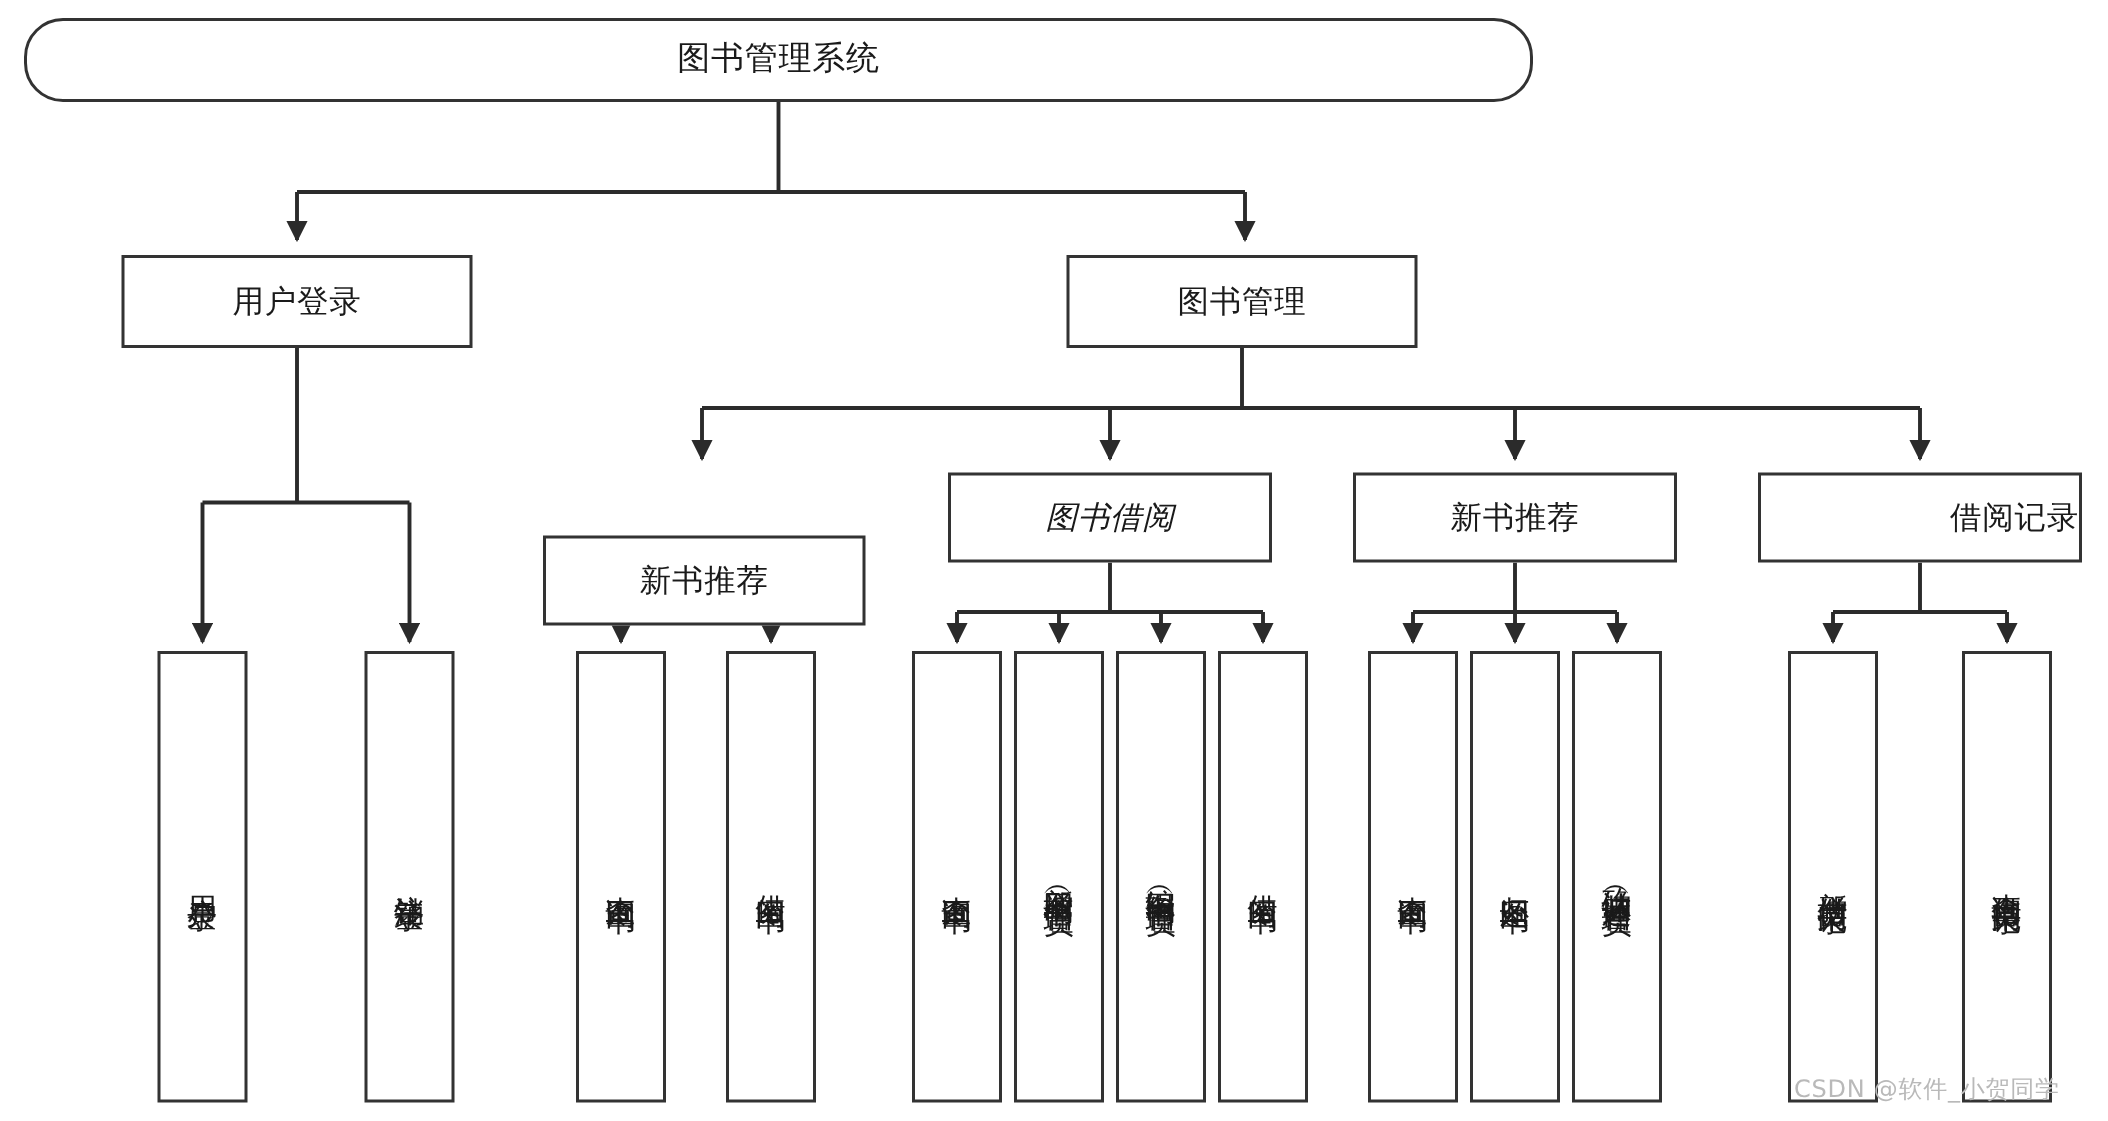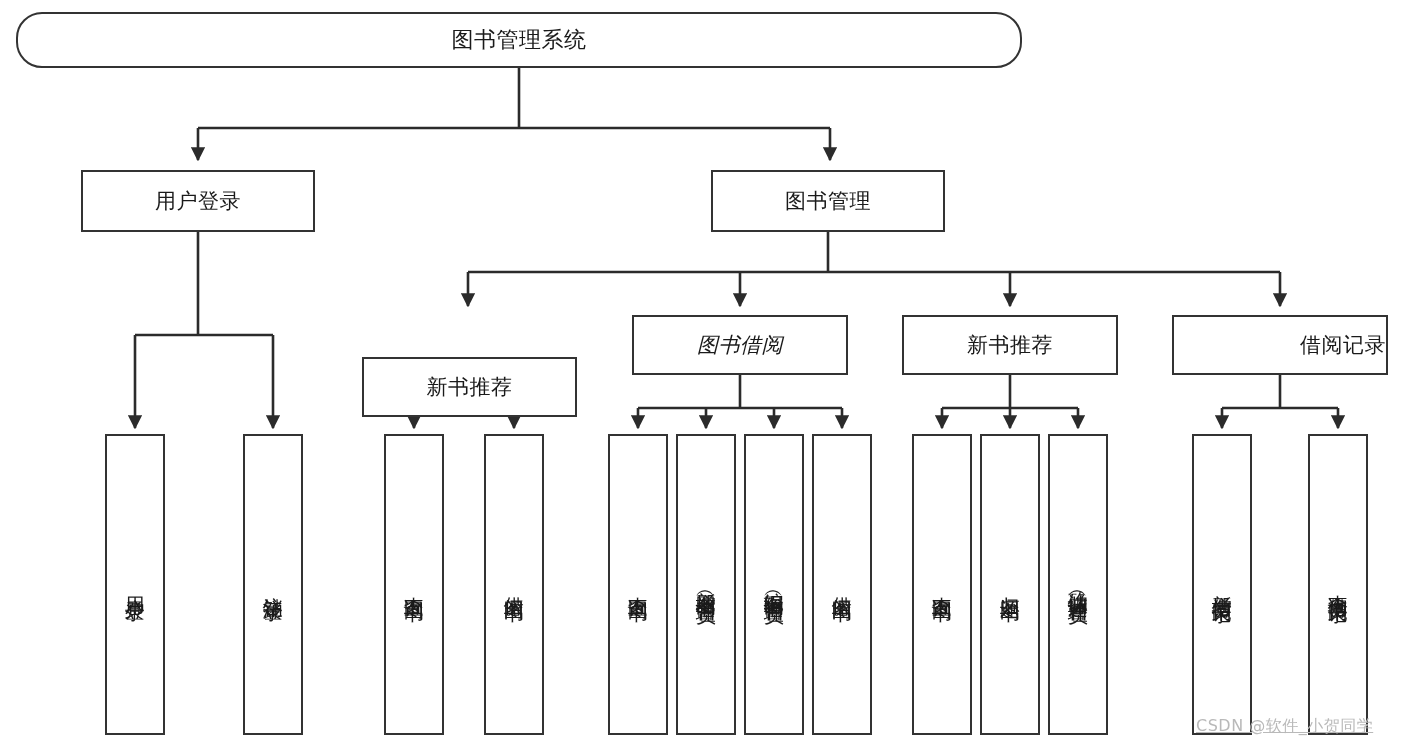--- a/index.html
+++ b/index.html
@@ -60,21 +60,20 @@
     letter-spacing: 2px;
     max-height: 100%;
   }
   .watermark {
     position: absolute;
     color: #b9b9b9;
     font-size: 16px;
     white-space: nowrap;
     z-index: 3;
     letter-spacing: 0.5px;
-    text-decoration: underline;
   }
 </style>
 </head>
 <body>
 
 <div id="canvas">
 
   <svg id="edges" viewBox="0 0 1405 747" xmlns="http://www.w3.org/2000/svg">
     <defs>
       <marker id="arrow" viewBox="0 0 10 10" refX="9" refY="5" markerWidth="5.5" markerHeight="5.5" orient="auto-start-reverse">

